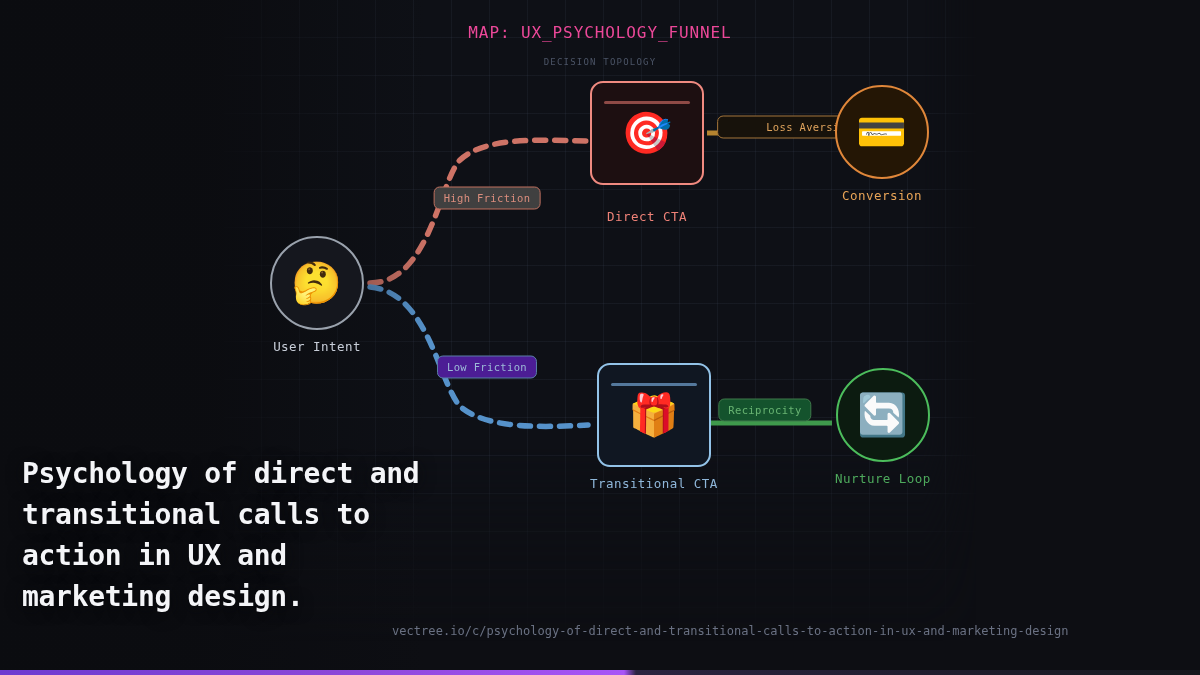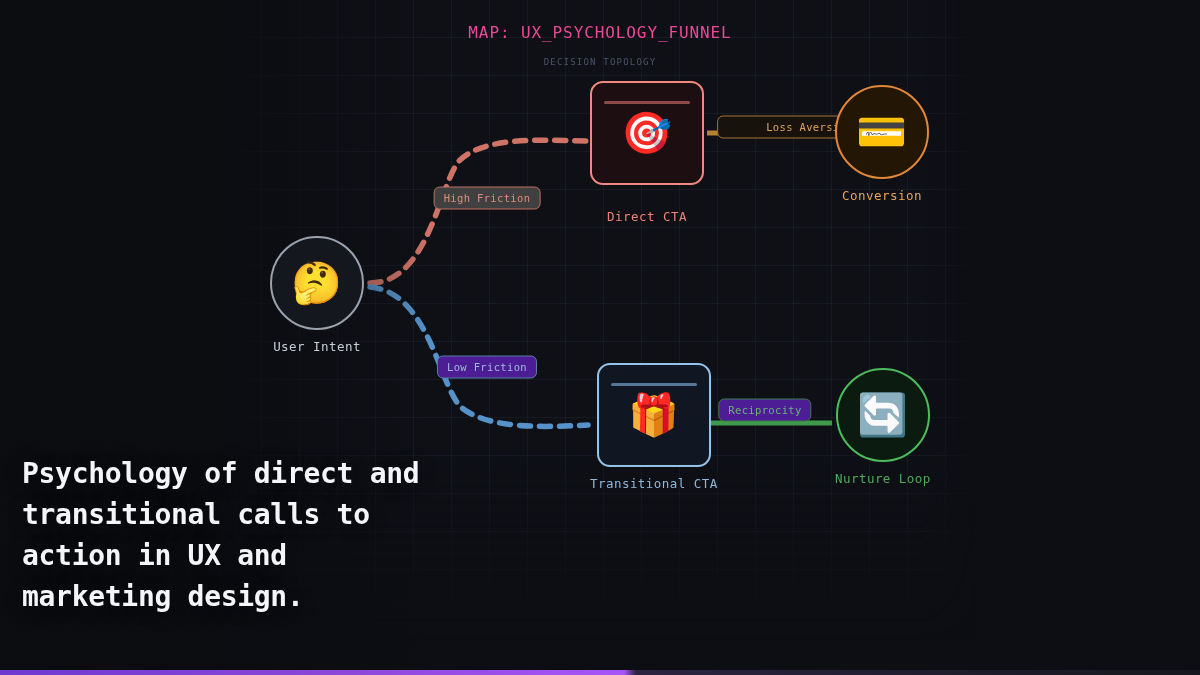--- a/index.html
+++ b/index.html
@@ -88,21 +88,21 @@
     font-size: 10.5px;
     letter-spacing: 0.35px;
     line-height: 12px;
     white-space: nowrap;
     background: #11131a;
     border: 1px solid #555;
   }
   .lbl-high  { border-color: #c0705f; color: #dc8e7e; background:#404040; }
   .lbl-low   { border-color: #5a7fa8; color: #9dbbd8; background:#4c1d95; }
   .lbl-loss  { border-color: #a4753a; color: #e0a45d; background:#17120b; }
-  .lbl-recip { border-color: #3f7a4b; color: #68b472; background:#4c1d95; }
+  .lbl-recip { border-color: #3f7a4b; color: #68b472; background:#14532d; }
 
   
   .node {
     position: absolute;
     z-index: 5;
     display: flex;
     flex-direction: column;
     align-items: center;
   }
   .node-shape {
@@ -310,16 +310,17 @@
     <div class="node-label">Nurture Loop</div>
   </div>
 
   <div id="left-vignette"></div>
 
   <div id="overlay">
 
 
     <div id="headline">Psychology of direct and transitional calls to action in UX and marketing design.</div>
 
+    <div id="url">vectree.io/c/psychology-of-direct-and-transitional-calls-to-action-in-ux-and-marketing-design</div>
   </div>
 
   <div id="accent-bar"></div>
 </div>
 
 </body></html>

